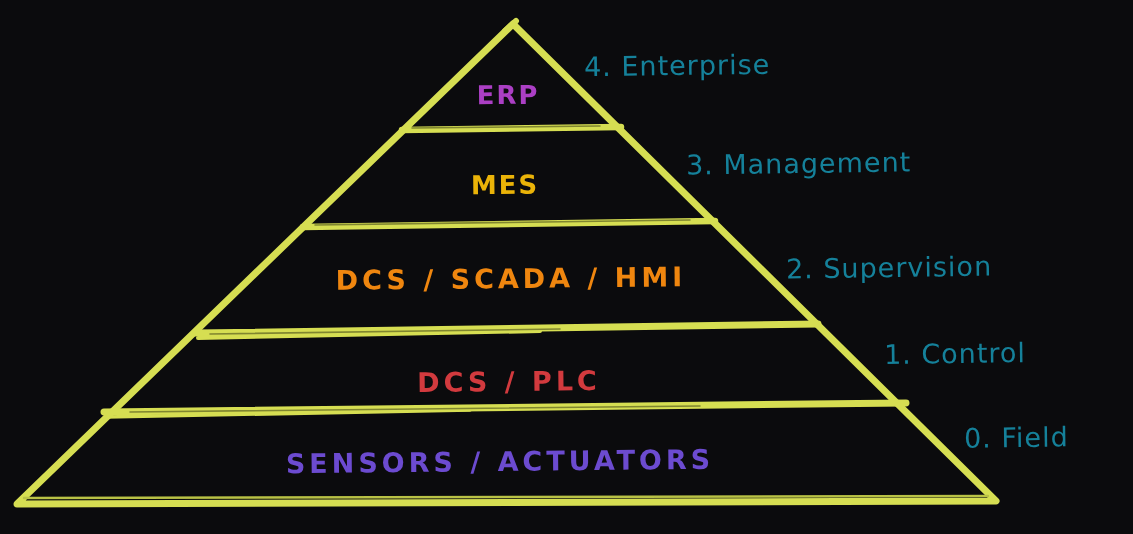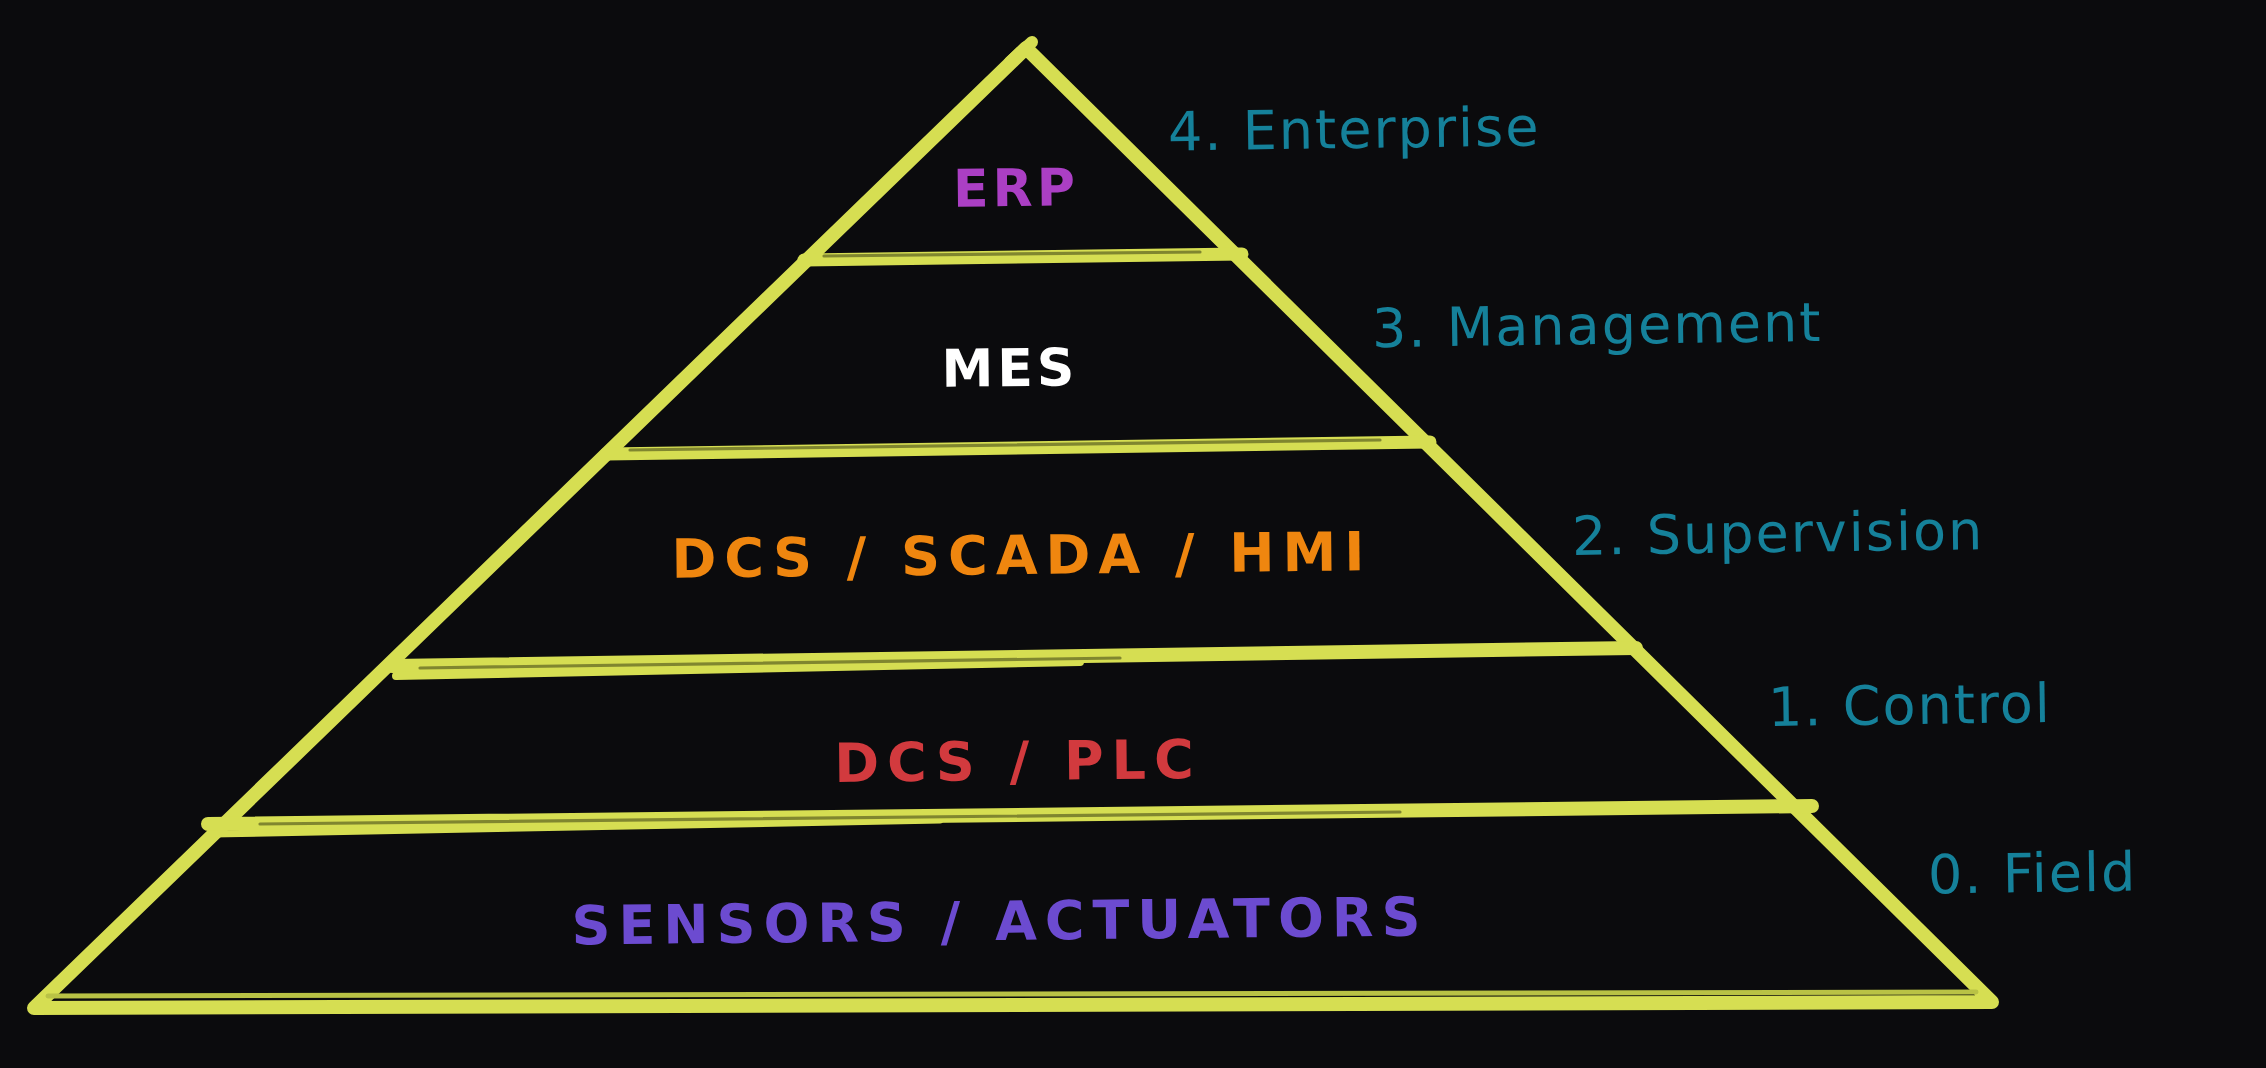--- a/index.html
+++ b/index.html
@@ -74,21 +74,21 @@
     <path d="M196 333 L818 324" fill="none" stroke="#d6de52" stroke-width="7" stroke-linecap="round"></path>
     <path d="M198 338 L540 331" fill="none" stroke="#d6de52" stroke-width="4" stroke-linecap="round"></path>
     <path d="M210 334 L560 329" fill="none" stroke="#80862f" stroke-width="1.6" stroke-linecap="round"></path>
 
     <path d="M104 412 L906 403" fill="none" stroke="#d6de52" stroke-width="7" stroke-linecap="round"></path>
     <path d="M106 417 L470 410" fill="none" stroke="#d6de52" stroke-width="3.5" stroke-linecap="round"></path>
     <path d="M130 412 L700 406" fill="none" stroke="#80862f" stroke-width="1.6" stroke-linecap="round"></path>
   </svg>
 
   <span class="lbl inside sm erp" style="color: rgb(171, 63, 196);">ERP</span>
-  <span class="lbl inside sm mes" style="color: #ffffff;">MES</span>
+  <span class="lbl inside sm mes" style="color: #eab308;">MES</span>
   <span class="lbl inside scada" style="color: rgb(239, 134, 15);">DCS / SCADA / HMI</span>
   <span class="lbl inside plc" style="color: rgb(210, 58, 62);">DCS / PLC</span>
   <span class="lbl inside sensors" style="color: rgb(108, 75, 208);">SENSORS / ACTUATORS</span>
 
   <span class="lbl side side-4">4. Enterprise</span>
   <span class="lbl side side-3">3. Management</span>
   <span class="lbl side side-2">2. Supervision</span>
   <span class="lbl side side-1">1. Control</span>
   <span class="lbl side side-0">0. Field</span>
 

